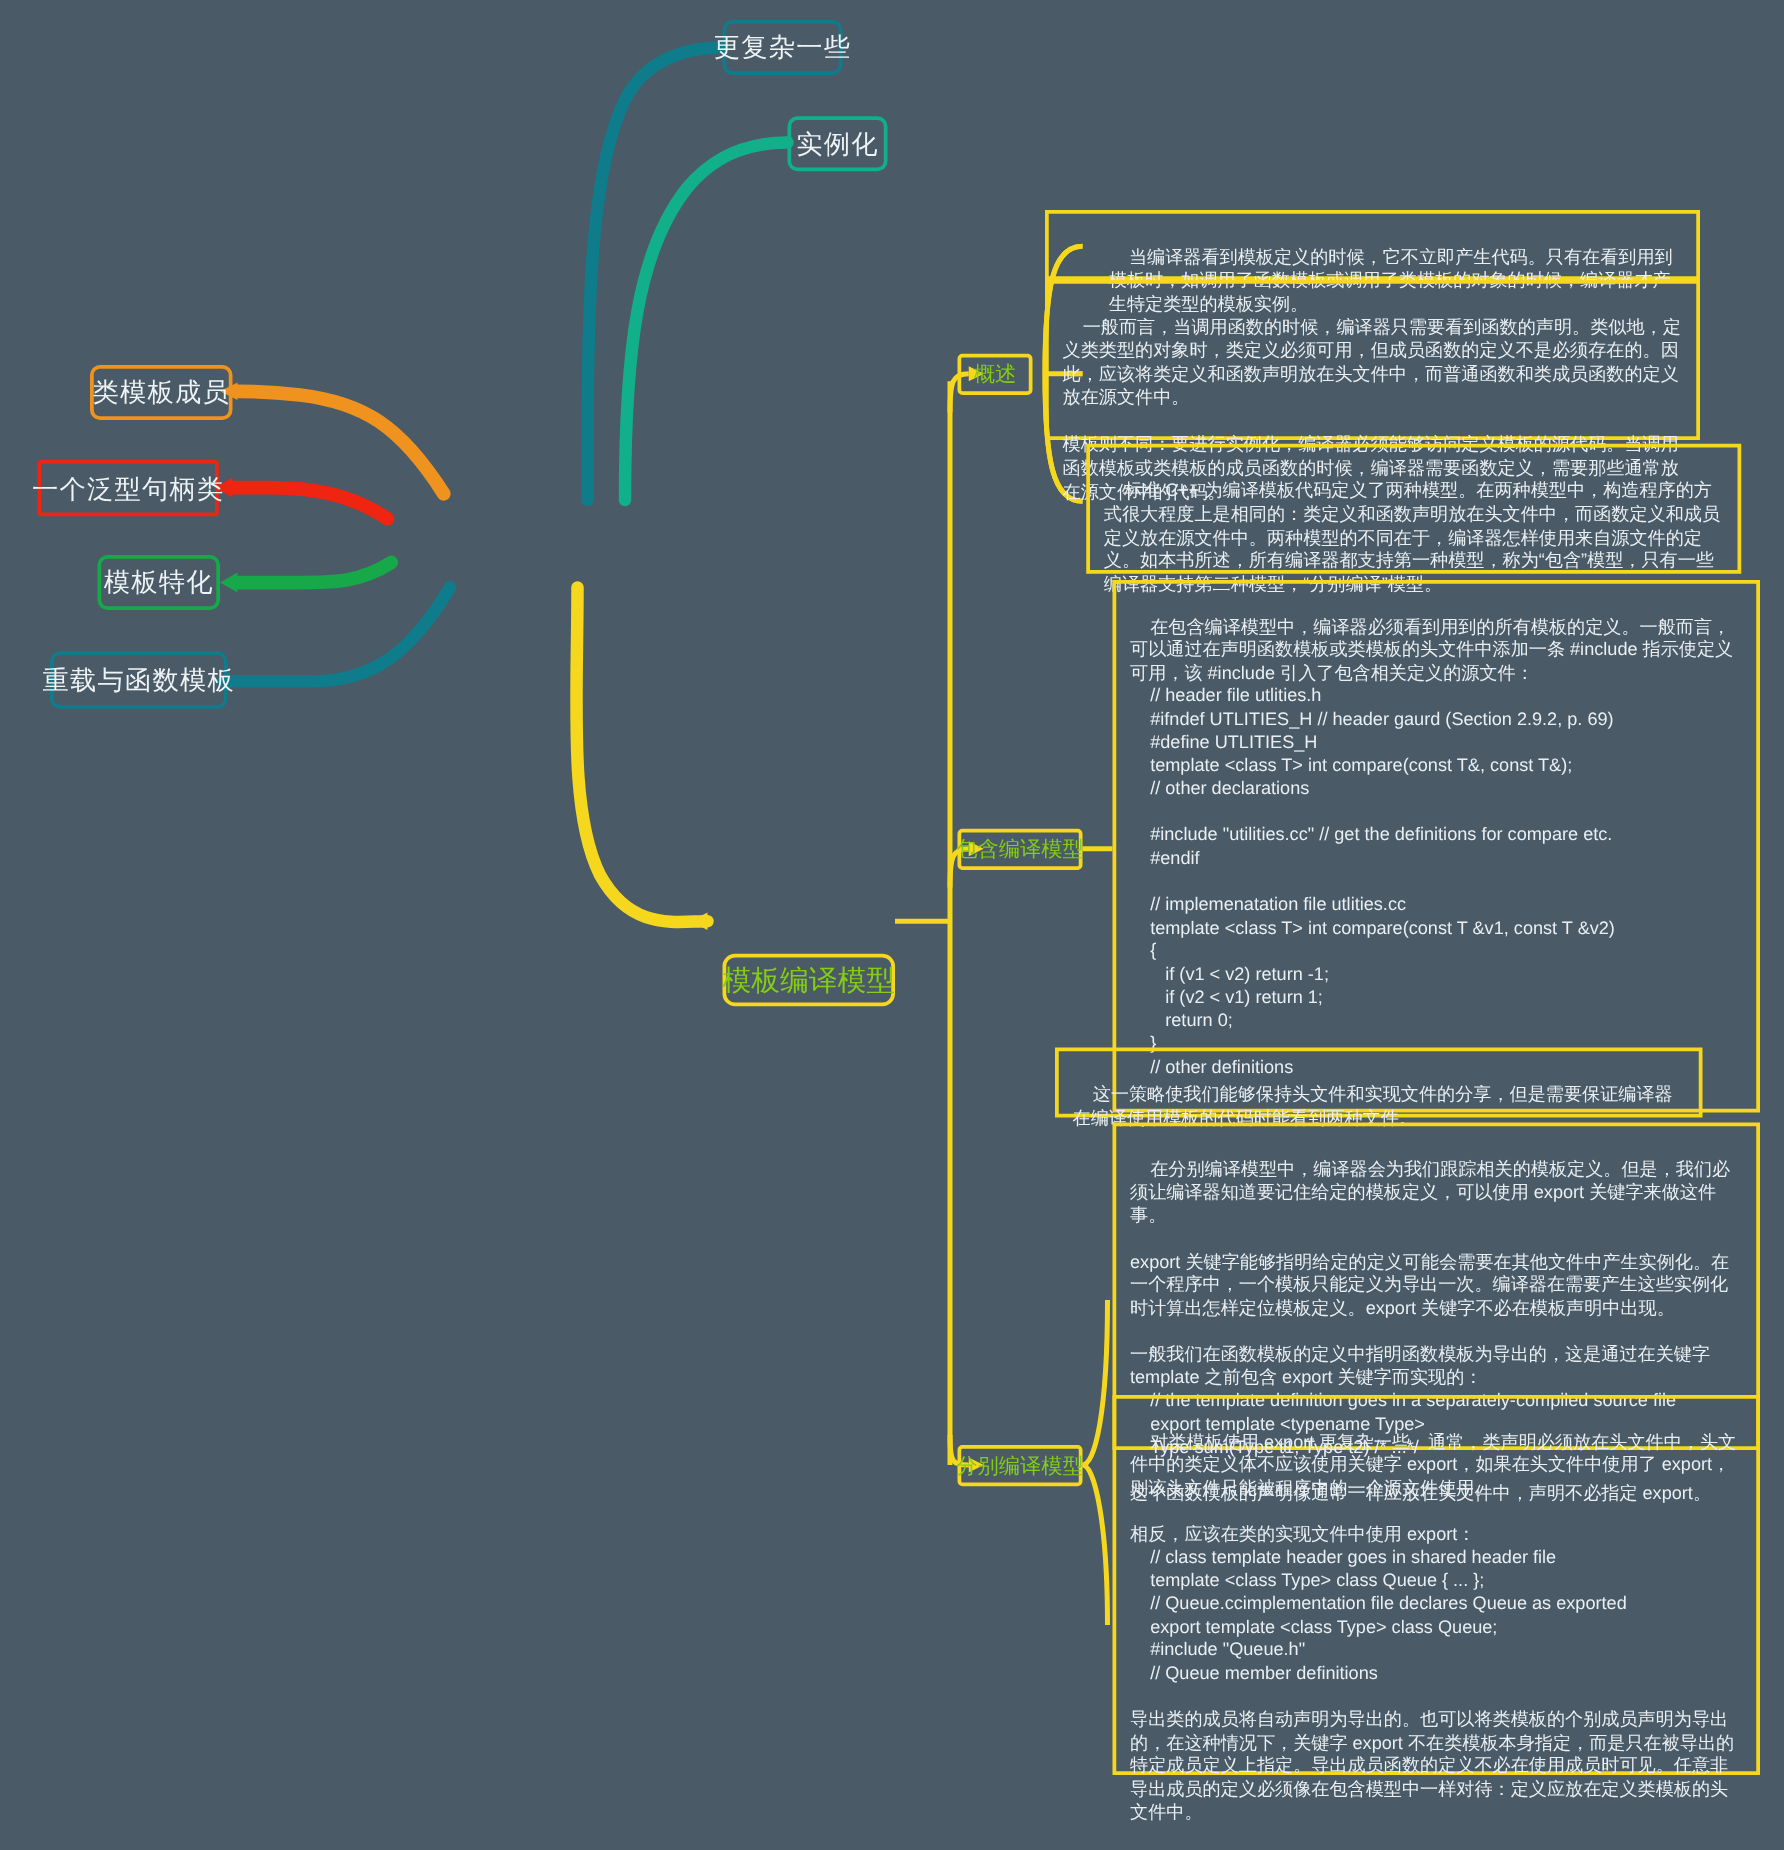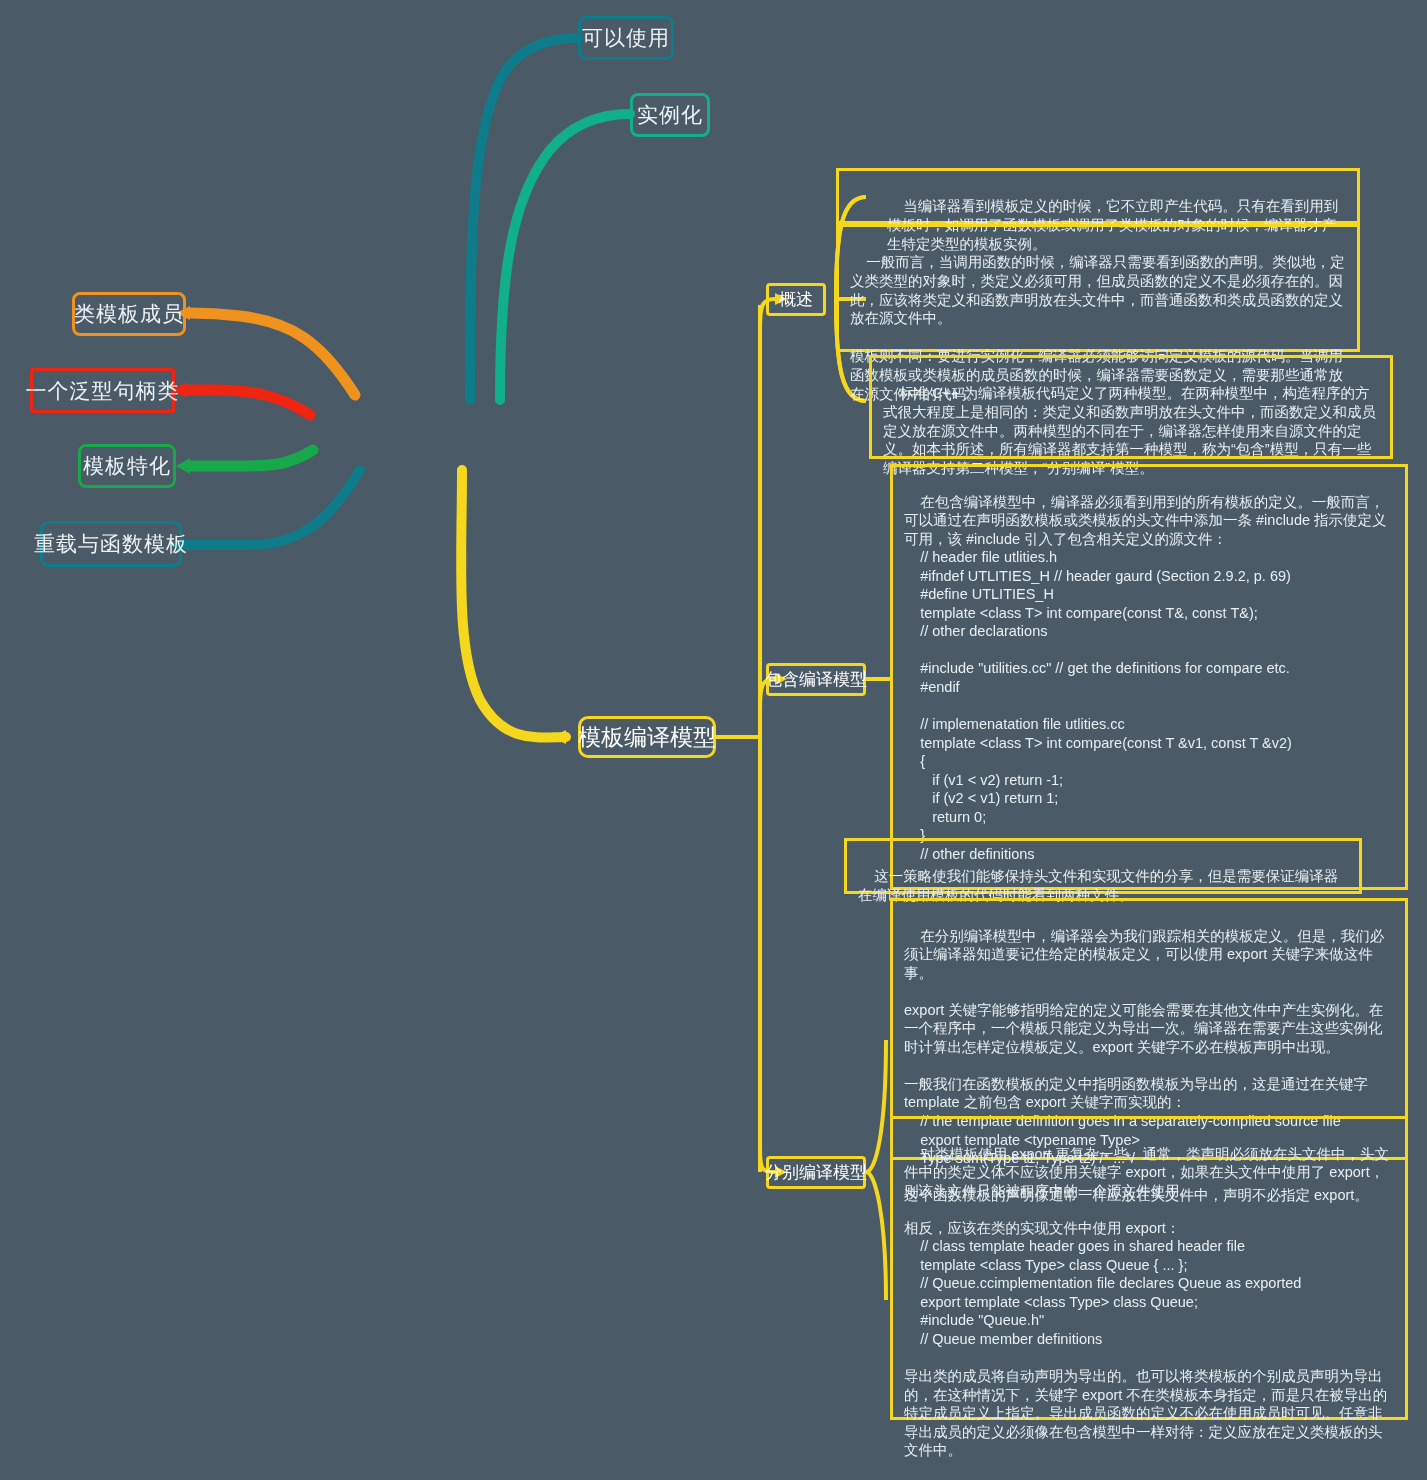--- a/index.html
+++ b/index.html
@@ -42,26 +42,26 @@
     background:transparent;
     text-shadow:0 1px 2px rgba(0,0,0,.35);
   }
 
   
   .mid{
     border:3px solid #f5d71e;
     border-radius:4px;
     display:flex;align-items:center;justify-content:center;
     font-size:17px;
-    color:#ffffff;
+    color:#84cc16;
     padding:4px 10px;
     white-space:nowrap;
     background:transparent;
   }
-  .mid.rnd{border-radius:10px;font-size:23px;padding:8px 16px;}
+  .mid.rnd{border-radius:10px;font-size:23px;padding:8px 16px;margin-top:47px;}
 
   
   .panel{
     border:3px solid #f5d71e;
     box-sizing:border-box;
     padding:7px 10px 7px 11px;
     background:transparent;
     color:#e9eff3;
     font-size:14.5px;
     line-height:1.30;
@@ -115,21 +115,21 @@
 
     <path d="M890 679 L890 679" stroke="#f5d71e" stroke-width="4" fill="none"></path>
     <path d="M866 679 L890 679" stroke="#f5d71e" stroke-width="4" fill="none"></path>
 
     <path d="M866 1040 C880 1040 886 1100 886 1172 C886 1244 880 1300 866 1300" stroke="#f5d71e" stroke-width="4" fill="none" opacity="0"></path>
     <path d="M866 1172 C876 1172 886 1130 886 1040" stroke="#f5d71e" stroke-width="4" fill="none"></path>
     <path d="M866 1172 C876 1172 886 1220 886 1300" stroke="#f5d71e" stroke-width="4" fill="none"></path>
   </svg>
 
   <div class="node leaf" style="left:578px;top:16px;width:96px;height:44px;border-color:#0f7c8c;">
-    <span>可以使用</span>
+    <span>更复杂一些</span>
   </div>
 
   <div class="node leaf" style="left:630px;top:93px;width:80px;height:44px;border-color:#12b08a;">
     <span>实例化</span>
   </div>
 
   <div class="node leaf" style="left:72px;top:292px;width:114px;height:44px;border-color:#f0921e;">
     <span>类模板成员</span>
   </div>
 

